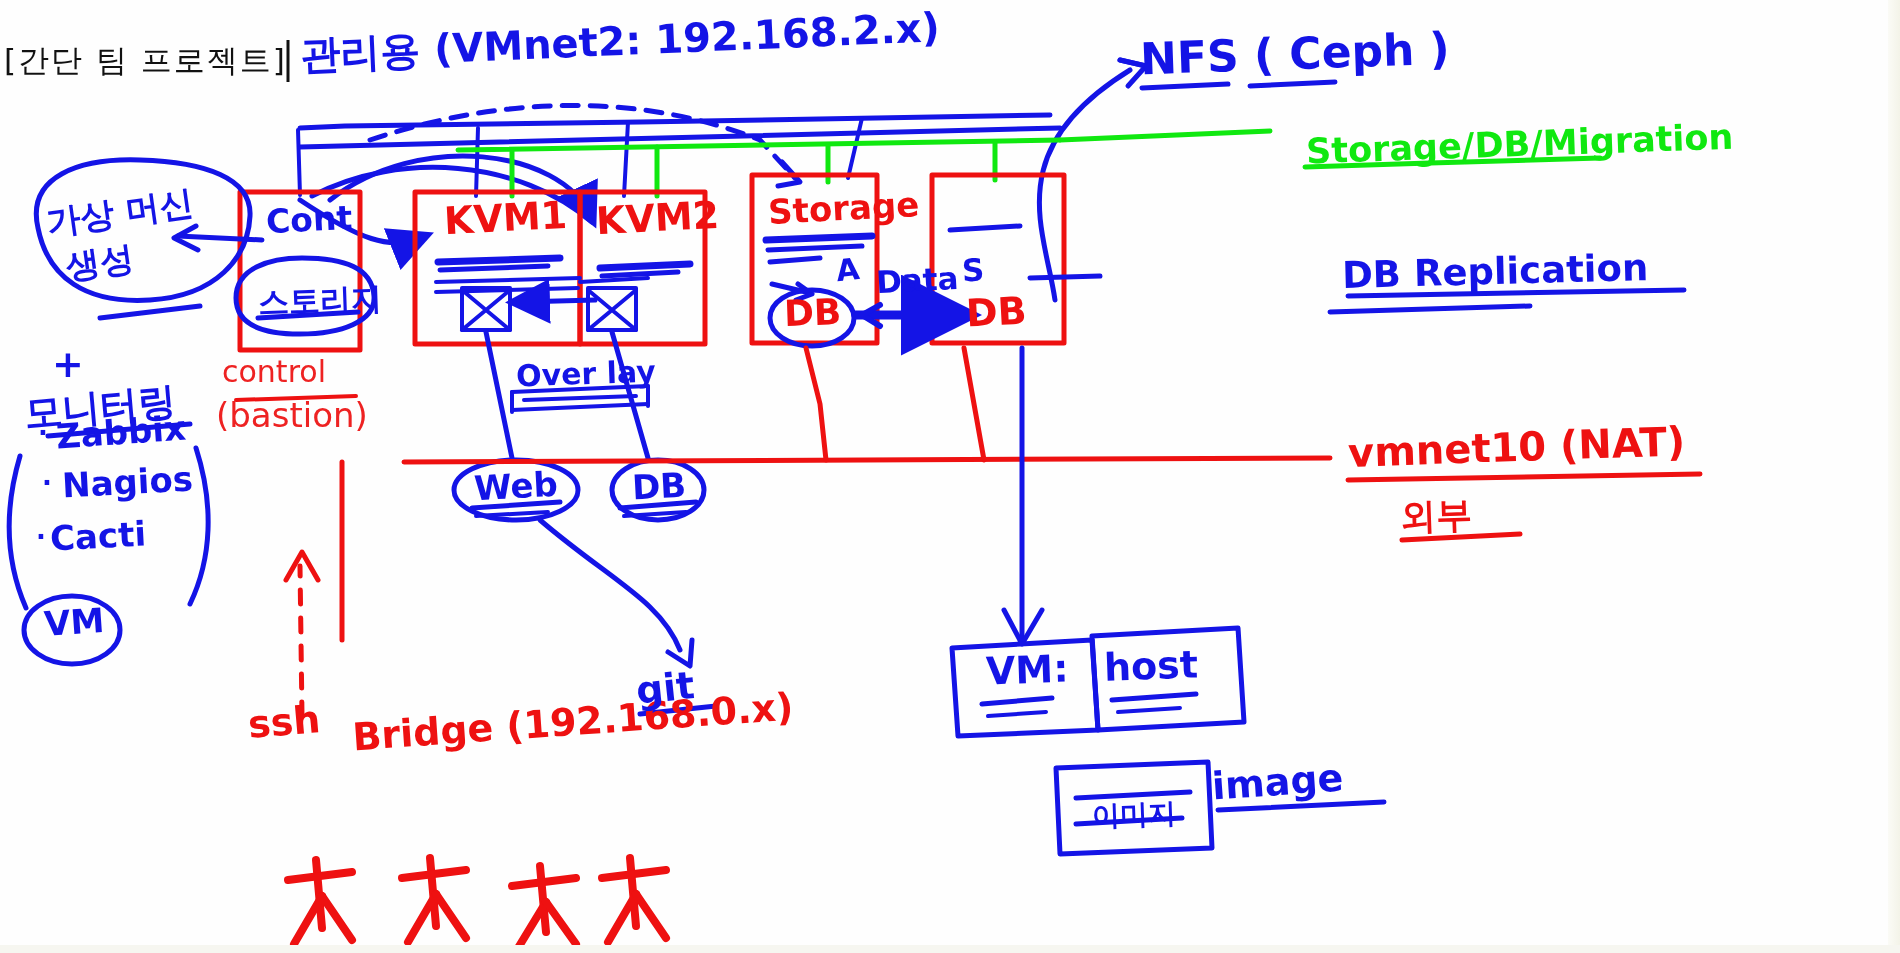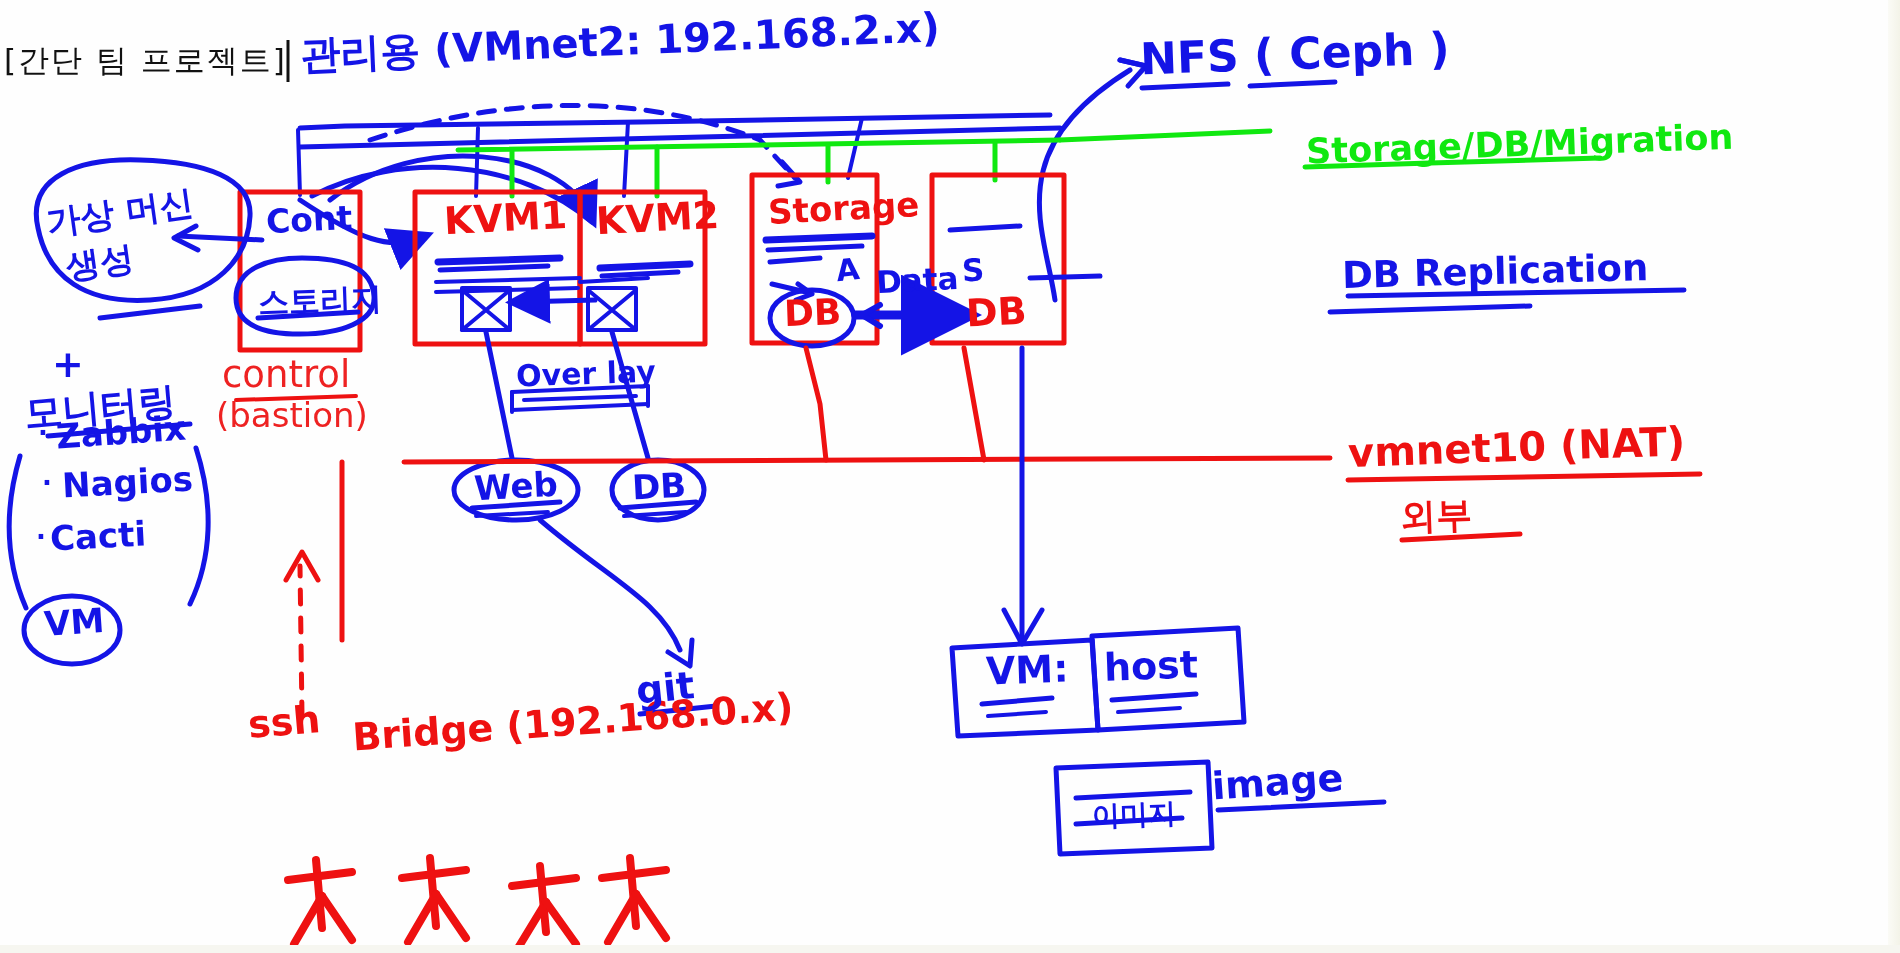--- a/index.html
+++ b/index.html
@@ -263,21 +263,21 @@
 
   <div class="hw blue" style="left:38px;top:418px;font-size:26px;">·</div>
   <div class="hw blue" style="left:56px;top:412px;font-size:34px;transform:rotate(-4deg);">Zabbix</div>
   <div class="hw blue" style="left:42px;top:468px;font-size:26px;">·</div>
   <div class="hw blue" style="left:62px;top:462px;font-size:34px;transform:rotate(-3deg);">Nagios</div>
   <div class="hw blue" style="left:36px;top:522px;font-size:26px;">·</div>
   <div class="hw blue" style="left:50px;top:516px;font-size:34px;transform:rotate(-3deg);">Cacti</div>
 
   <div class="hw blue" style="left:44px;top:602px;font-size:34px;transform:rotate(-4deg);">VM</div>
 
-  <div class="printed-red" style="left:222px;top:356px;font-size:37px;">control</div>
+  <div class="printed-red" style="left:222px;top:356px;font-size:30px;">control</div>
   <div class="printed-red" style="left:216px;top:398px;font-size:34px;text-align:right;">(bastion)</div>
 
   <div class="hw blue" style="left:516px;top:356px;font-size:30px;transform:rotate(-2deg);">Over lay</div>
 
   <div class="hw blue" style="left:474px;top:466px;font-size:34px;transform:rotate(-3deg);">Web</div>
   <div class="hw blue" style="left:632px;top:466px;font-size:34px;transform:rotate(-3deg);">DB</div>
 
   <div class="hw red" style="left:1348px;top:424px;font-size:40px;transform:rotate(-2deg);">vmnet10 (NAT)</div>
   <div class="hw red" style="left:1400px;top:492px;font-size:36px;transform:rotate(-2deg);">외부</div>
 

